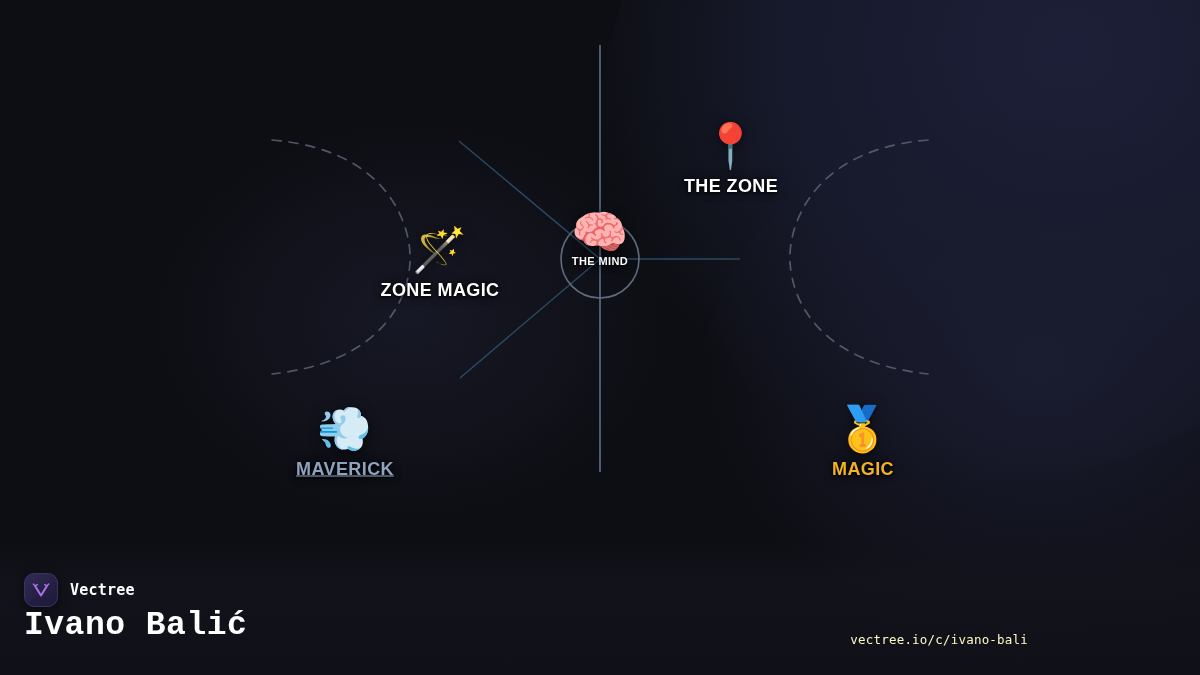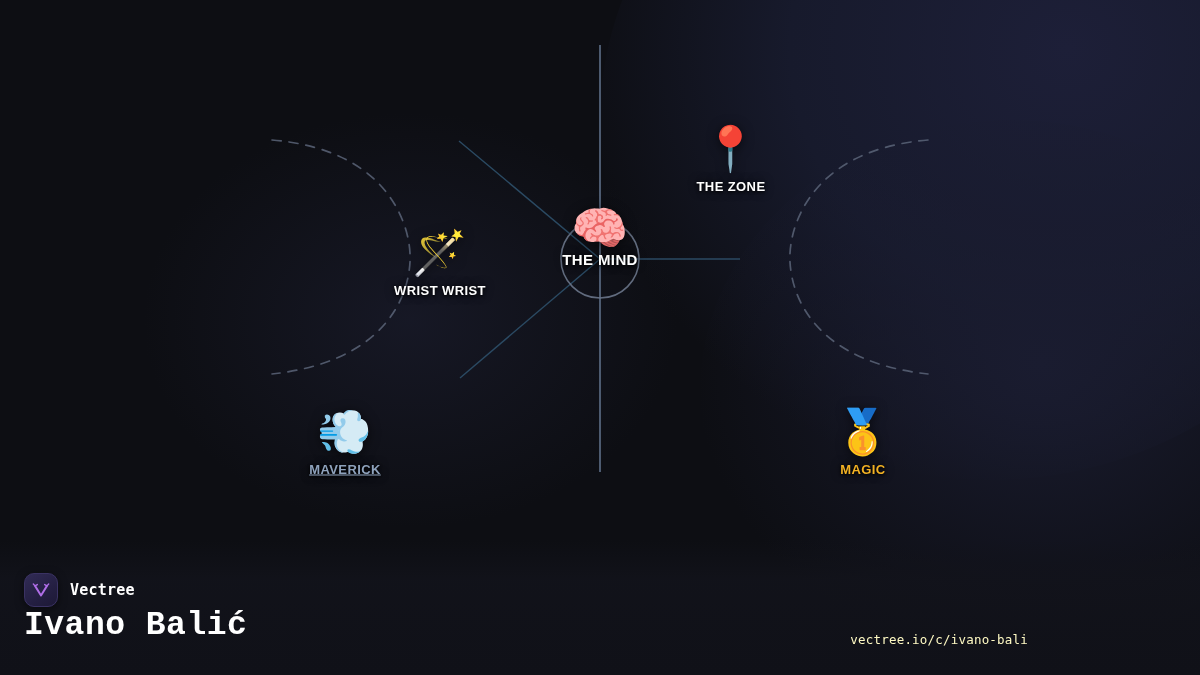--- a/index.html
+++ b/index.html
@@ -55,34 +55,34 @@
     text-align:center;
     white-space:nowrap;
   }
   .node .emoji {
     font-size:44px; line-height:1;
     display:block;
     filter:drop-shadow(0 2px 6px rgba(0,0,0,0.6));
   }
   .node .label {
     margin-top:8px;
-    font-size:13px;
+    font-size:18px;
     font-weight:bold;
     letter-spacing:0.4px;
     text-shadow:0 1px 3px rgba(0,0,0,0.95), 0 0 10px rgba(0,0,0,0.8);
   }
 
   
   #node-the-mind {
     z-index:6;
   }
   #node-the-mind .emoji { font-size:46px; margin-bottom:-2px; }
   #node-the-mind .label {
     margin-top:2px;
-    font-size:15px;
+    font-size:11px;
     color:#ffffff;
   }
 
   
   #footer { position:absolute; left:0; bottom:0; width:1052px; height:120px; }
   #brand-row {
     position:absolute; left:24px; top:18px;
     display:flex; align-items:center; gap:12px;
   }
   #brand-logo {
@@ -139,21 +139,21 @@
       <div class="node" id="node-the-mind" style="left: 600px; top: 259px; transform: translate(-50%, -86%); z-index: 6;">
         <span class="emoji">🧠</span>
         <span class="label" style="color: rgb(255, 255, 255);">THE MIND</span>
       </div>
       <div class="node" id="node-the-zone" style="left: 731px; top: 160px;">
         <span class="emoji">📍</span>
         <span class="label" style="color: rgb(255, 255, 255);">THE ZONE</span>
       </div>
       <div class="node" id="node-wrist-magic" style="left: 440px; top: 264px;">
         <span class="emoji">🪄</span>
-        <span class="label" style="color: rgb(255, 255, 255);">WRIST WRIST</span>
+        <span class="label" style="color: rgb(255, 255, 255);">ZONE MAGIC</span>
       </div>
       <div class="node" id="node-maverick" style="left: 345px; top: 443px;">
         <span class="emoji">💨</span>
         <span class="label" style="color: rgb(143, 163, 189); text-decoration: underline;">MAVERICK</span>
       </div>
       <div class="node" id="node-legacy" style="left: 863px; top: 443px;">
         <span class="emoji">🥇</span>
         <span class="label" style="color: rgb(244, 179, 36);">MAGIC</span>
       </div>
     </div>

